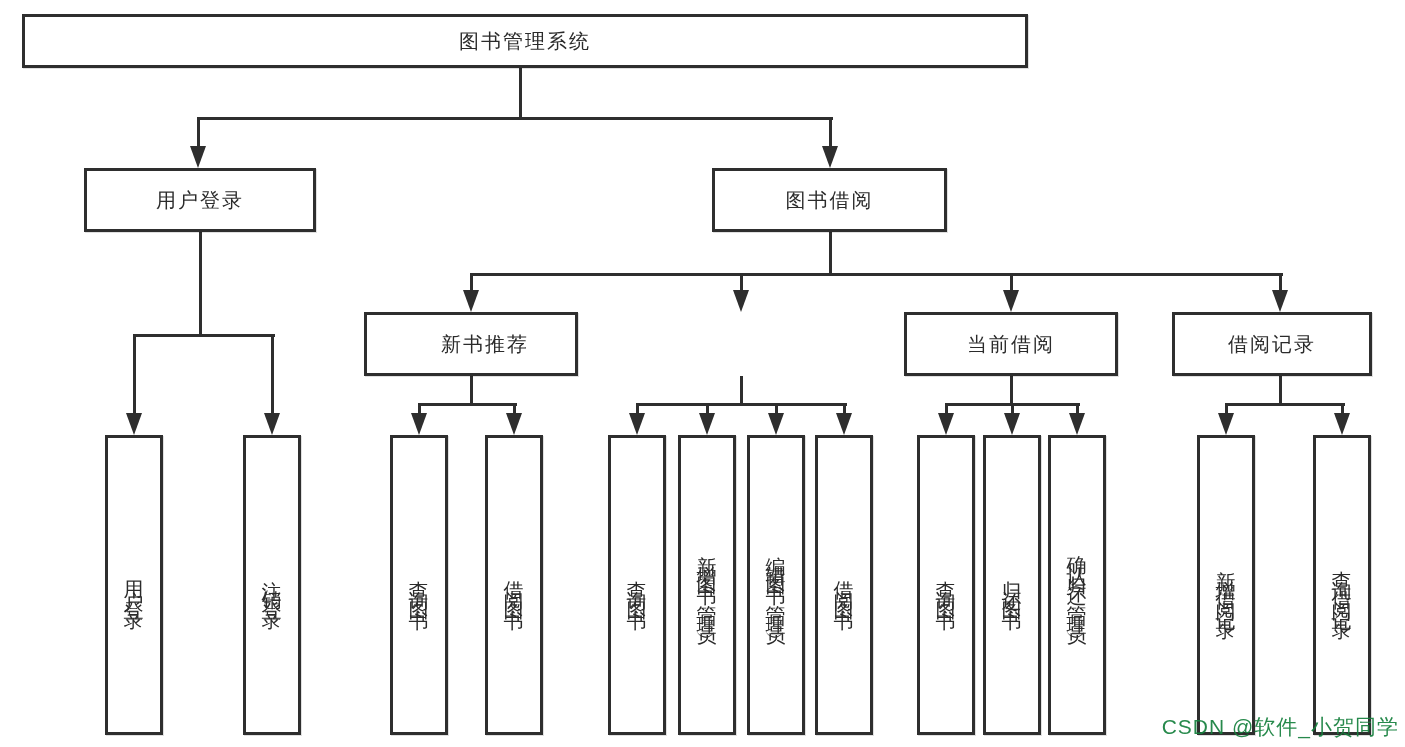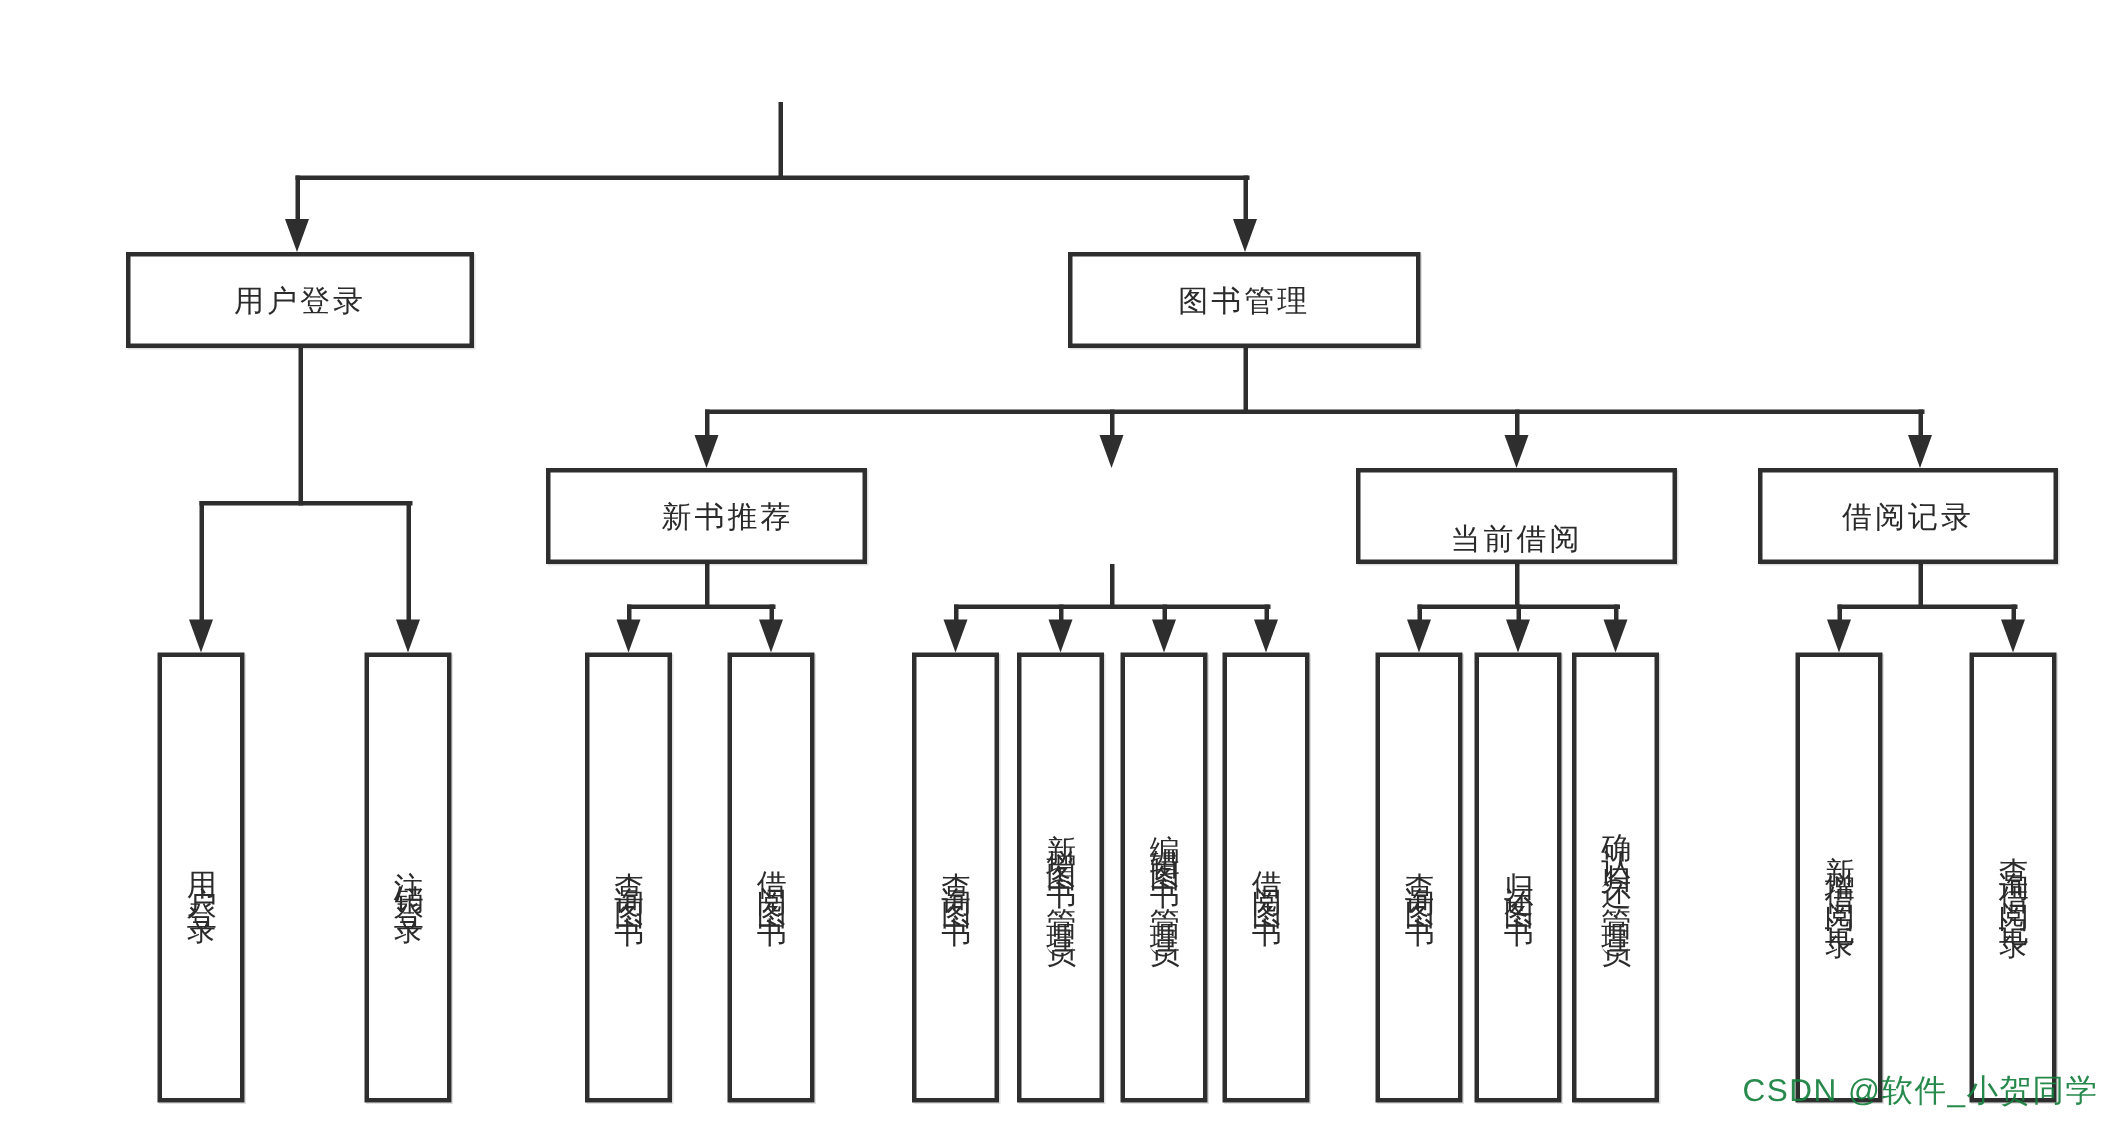--- a/index.html
+++ b/index.html
@@ -31,21 +31,21 @@
     border-top:22px solid #2e2e2e;
   }
   
   .root-box{left:22px;top:14px;width:1006px;height:54px;}
   
   .n-user-login{left:84px;top:168px;width:232px;height:64px;}
   .n-book-mgmt{left:712px;top:168px;width:235px;height:64px;}
   
   .n-nb{left:364px;top:312px;width:214px;height:64px;padding-left:28px;}
   .n-bb{left:634px;top:312px;width:214px;height:64px;}
-  .n-cb{left:904px;top:312px;width:214px;height:64px;align-items:flex-end;}
+  .n-cb{left:904px;top:312px;width:214px;height:64px;}
   .n-br{left:1172px;top:312px;width:200px;height:64px;}
   
   .lf{top:435px;width:58px;height:300px;}
   .lf-a1{left:105px;} .lf-a2{left:243px;}
   .lf-b1{left:390px;} .lf-b2{left:485px;}
   .lf-c1{left:608px;} .lf-c2{left:678px;} .lf-c3{left:747px;} .lf-c4{left:815px;}
   .lf-d1{left:917px;} .lf-d2{left:983px;} .lf-d3{left:1048px;}
   .lf-e1{left:1197px;} .lf-e2{left:1313px;}
   
   .watermark{
@@ -110,26 +110,29 @@
   <div class="line" style="left:1076px;top:403px;width:3px;height:13px;"></div>
   <div class="arrow" style="left:1069px;top:413px;"></div>
 
   <div class="line" style="left:1279px;top:376px;width:3px;height:29px;"></div>
   <div class="line" style="left:1225px;top:403px;width:120px;height:3px;"></div>
   <div class="line" style="left:1225px;top:403px;width:3px;height:13px;"></div>
   <div class="arrow" style="left:1218px;top:413px;"></div>
   <div class="line" style="left:1341px;top:403px;width:3px;height:13px;"></div>
   <div class="arrow" style="left:1334px;top:413px;"></div>
 
+  <div class="node root-box">
+    <span>图书管理系统</span>
+  </div>
 
   <div class="node n-user-login">
     <span>用户登录</span>
   </div>
   <div class="node n-book-mgmt">
-    <span>图书管理</span>
+    <span>图书借阅</span>
   </div>
 
   <div class="node n-nb">
     <span>新书推荐</span>
   </div>
   <div class="node n-cb">
     <span>当前借阅</span>
   </div>
   <div class="node n-br">
     <span>借阅记录</span>

